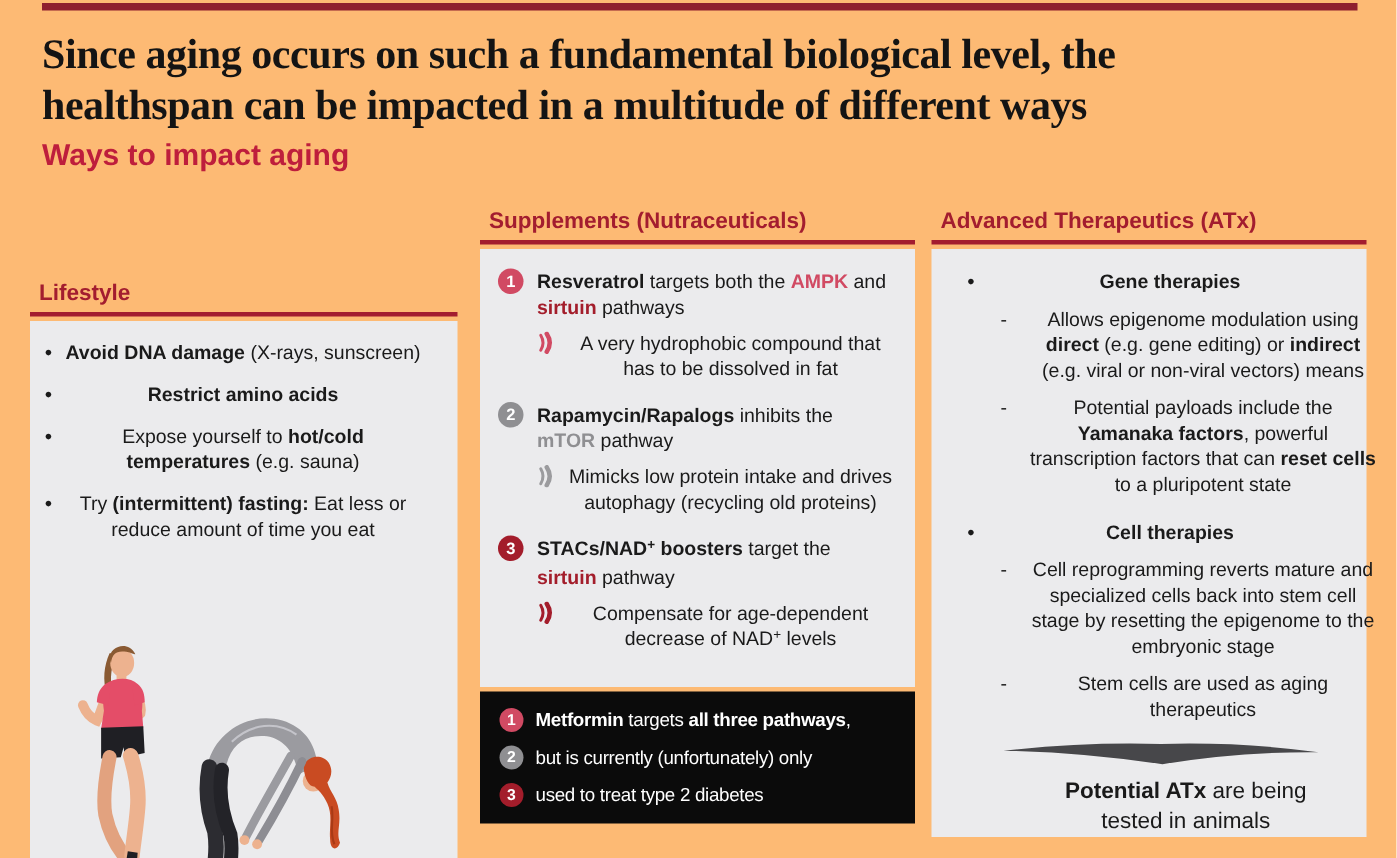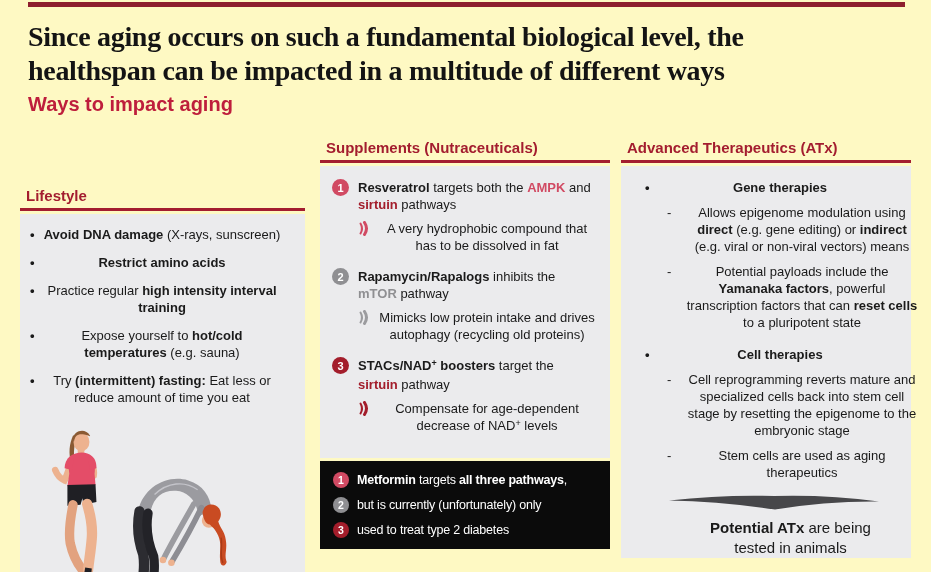--- a/index.html
+++ b/index.html
@@ -1,16 +1,16 @@
 <!DOCTYPE html>
 <html><head>
 <meta charset="utf-8">
 <style>
   html,body{margin:0;padding:0;background:#fff;}
-  .slide{position:relative;width:931px;height:572px;background:#fef9c3;overflow:hidden;
+  .slide{position:relative;width:931px;height:572px;background:#fdba74;overflow:hidden;
          font-family:"Liberation Sans",sans-serif;color:#1a1a1a;}
   .topbar{position:absolute;left:28px;top:2px;width:877px;height:5px;background:#8E1F2E;}
   .title{position:absolute;left:28px;top:20px;width:890px;
          font-family:"Liberation Serif",serif;font-weight:700;font-size:28px;
          line-height:34px;letter-spacing:-0.3px;color:#141414;}
   .subtitle{position:absolute;left:28px;top:93px;font-size:20px;font-weight:700;color:#BE1E3C;}
 
   .col{position:absolute;top:140px;}
   .col1{left:20px;width:285px;margin-top:48px;}
   .col2{left:320px;width:290px;}
@@ -83,21 +83,20 @@
   </div>
   <div class="subtitle">Ways to impact aging</div>
 
   <section class="col col1">
     <h2 class="col-header">Lifestyle</h2>
     <div class="col-rule"></div>
     <div class="panel panel-tall">
       <ul class="bullets">
         <li><span class="s-b">Avoid DNA damage</span><span> (X-rays, sunscreen)</span></li>
         <li><span class="s-b">Restrict amino acids</span></li>
-        <li><span>Practice regular </span><span class="s-b">high intensity interval training</span></li>
         <li><span>Expose yourself to </span><span class="s-b">hot/cold temperatures</span><span> (e.g. sauna)</span></li>
         <li><span>Try </span><span class="s-b">(intermittent) fasting:</span><span> Eat less or reduce amount of time you eat</span></li>
       </ul>
       <svg class="illus" viewBox="0 0 285 190" aria-hidden="true">
         <g>
           <path d="M47,9 C43,18 42,28 45,38 C46,41 50,40 49,36 C47,28 48,16 53,9 Z" fill="#8A5A33"></path>
           <ellipse cx="56" cy="16" rx="8.5" ry="10" fill="#EDB28F"></ellipse>
           <path d="M47,13 C47,4 60,0 65,9 C66,11 64,9 59,8 C52,7 49,9 48,16 Z" fill="#8A5A33"></path>
           <rect x="52" y="24" width="7" height="7" fill="#EDB28F"></rect>
           <path d="M45,38 C42,47 40,53 38,57 C33,55 30,51 28,46" fill="none" stroke="#EDB28F" stroke-width="7" stroke-linecap="round"></path>

